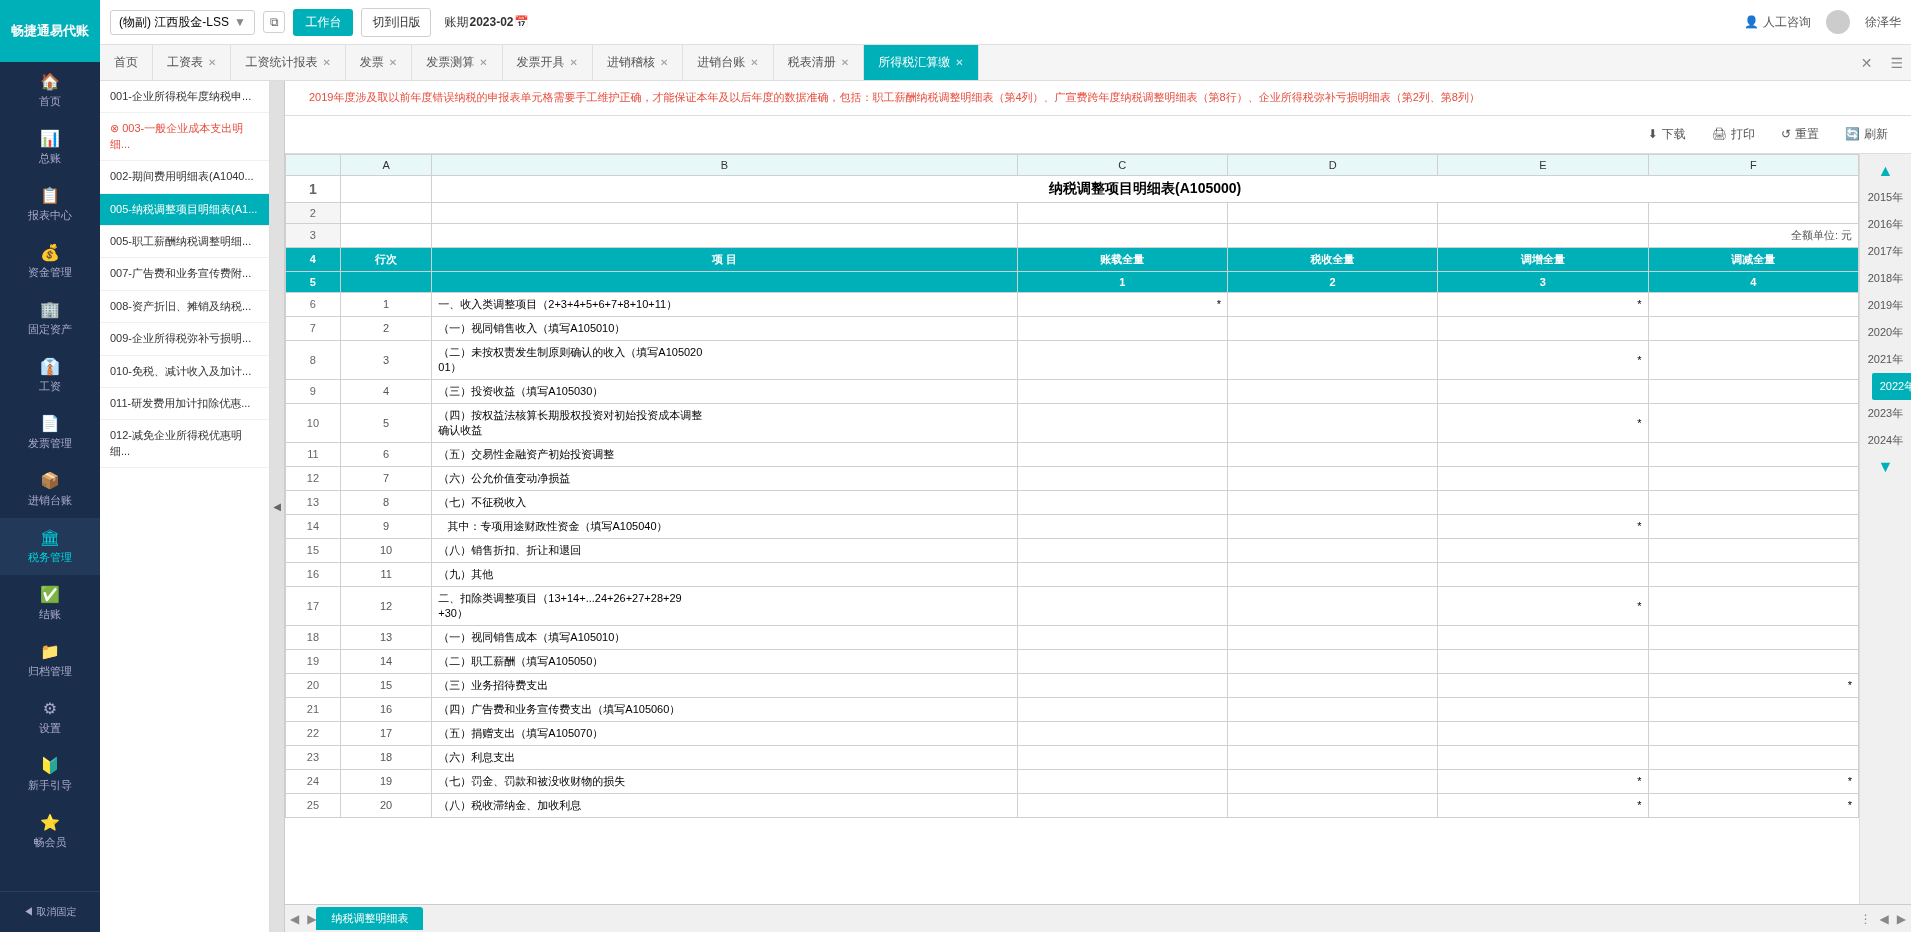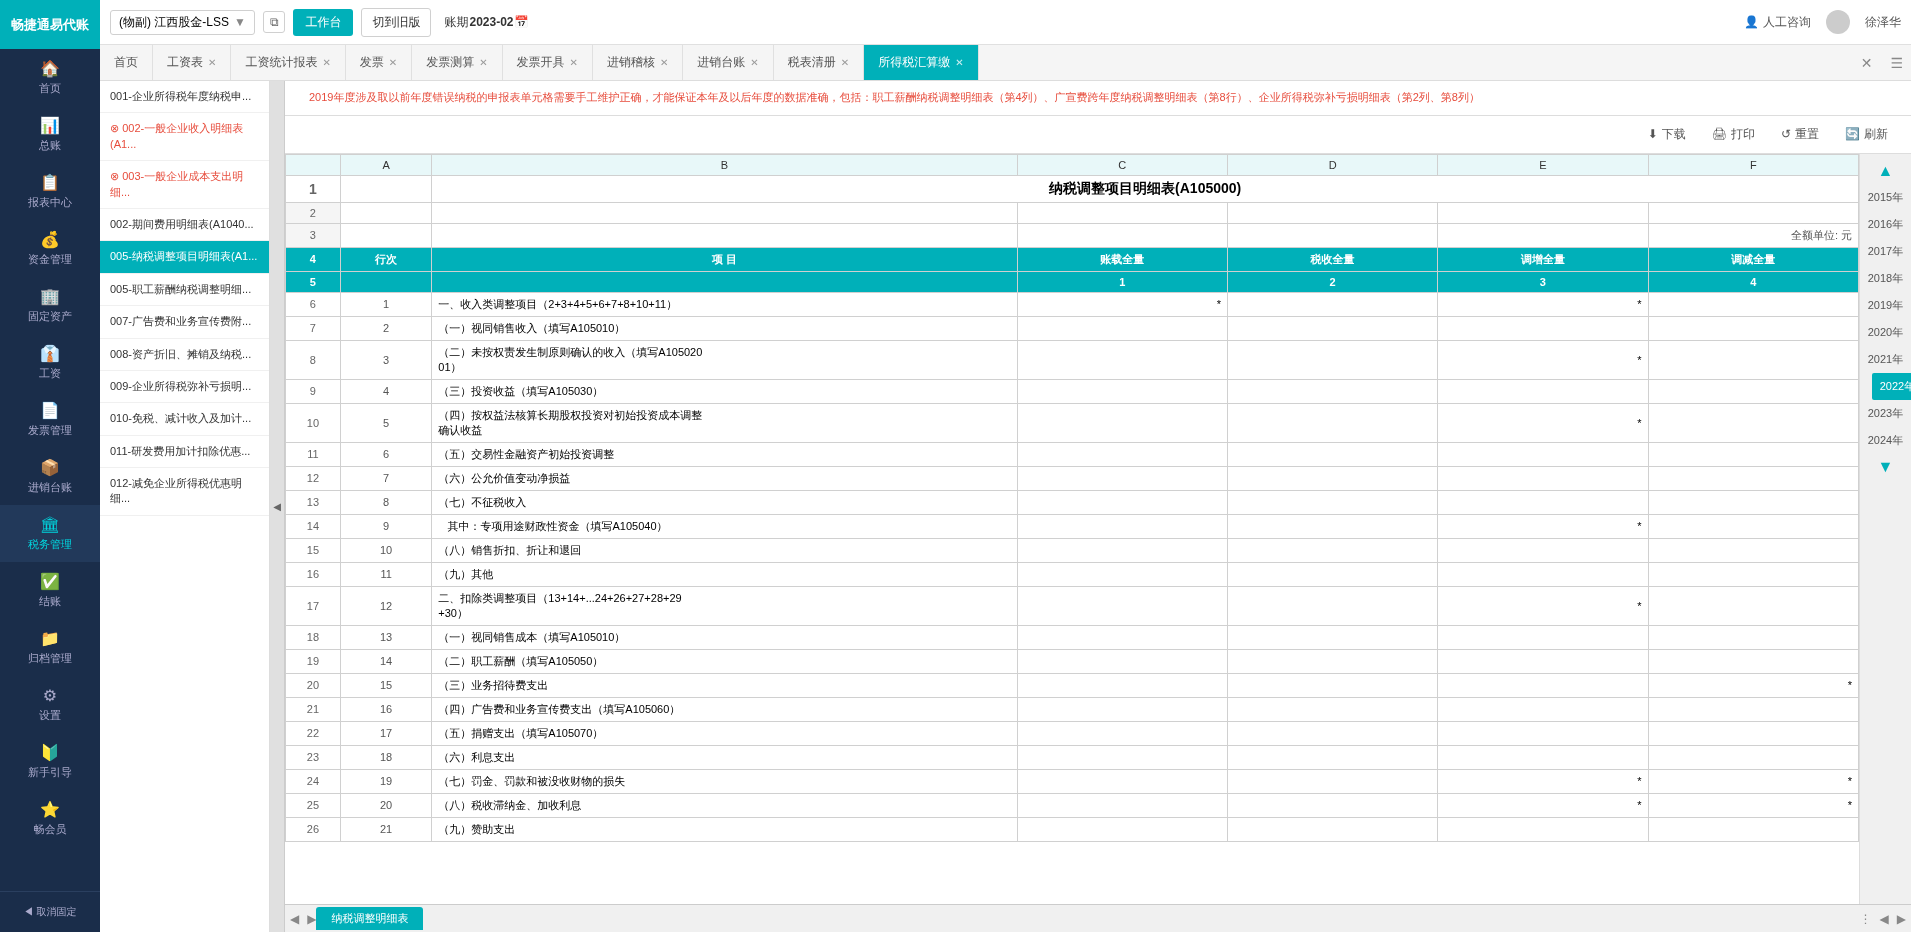--- a/index.html
+++ b/index.html
@@ -1,20 +1,20 @@
 <!DOCTYPE html>
 <html><head>
   <meta charset="utf-8">
   <style>
     * { box-sizing: border-box; margin: 0; padding: 0; }
     body { font-family: 'Microsoft YaHei', Arial, sans-serif; font-size: 12px; background: #f0f2f5; display: flex; height: 932px; overflow: hidden; }
 
     
     .sidebar { width: 100px; background: #1a2d4a; color: #cde; display: flex; flex-direction: column; height: 100%; flex-shrink: 0; }
-    .sidebar-logo { background: #00b0b9; padding: 10px 8px; text-align: center; color: white; font-size: 13px; font-weight: bold; height: 49px; display: flex; align-items: center; justify-content: center; }
+    .sidebar-logo { background: #00b0b9; padding: 10px 8px; text-align: center; color: white; font-size: 13px; font-weight: bold; height: 62px; display: flex; align-items: center; justify-content: center; }
     .sidebar-item { display: flex; flex-direction: column; align-items: center; padding: 10px 5px; cursor: pointer; color: #aac; font-size: 11px; gap: 3px; }
     .sidebar-item.active { background: #22395a; color: #00d4dd; }
     .sidebar-item .icon { font-size: 16px; }
     .sidebar-bottom { margin-top: auto; padding: 8px; border-top: 1px solid #2a3f5f; }
     .sidebar-unfix { color: #aac; font-size: 10px; text-align: center; cursor: pointer; padding: 5px; }
 
     
     .main-area { flex: 1; display: flex; flex-direction: column; overflow: hidden; }
 
     
@@ -215,23 +215,20 @@
       <span class="close">✕</span>
     </div>
     <span style="margin-left:auto; padding: 0 10px; cursor:pointer; color:#888; font-size:14px;">✕</span>
     <span style="padding: 0 8px; cursor:pointer; color:#888; font-size:14px;">☰</span>
   </div>
 
   <div class="content-area">
 
     <div class="left-panel">
       <div class="left-panel-item">001-企业所得税年度纳税申...</div>
-      <div class="left-panel-item error">
-        <span class="err-icon">⊗</span><span>002-一般企业收入明细表(A1...</span>
-      </div>
       <div class="left-panel-item error">
         <span class="err-icon">⊗</span><span>003-一般企业成本支出明细...</span>
       </div>
       <div class="left-panel-item">002-期间费用明细表(A1040...</div>
       <div class="left-panel-item active">005-纳税调整项目明细表(A1...</div>
       <div class="left-panel-item">005-职工薪酬纳税调整明细...</div>
       <div class="left-panel-item">007-广告费和业务宣传费附...</div>
       <div class="left-panel-item">008-资产折旧、摊销及纳税...</div>
       <div class="left-panel-item">009-企业所得税弥补亏损明...</div>
       <div class="left-panel-item">010-免税、减计收入及加计...</div>
@@ -511,29 +508,20 @@
                 <td class="value-col">*</td>
               </tr>
               <tr class="data-row">
                 <td class="row-header">25</td>
                 <td class="num-col">20</td>
                 <td class="item-col">（八）税收滞纳金、加收利息</td>
                 <td class="value-col"></td>
                 <td class="value-col"></td>
                 <td class="value-col">*</td>
                 <td class="value-col">*</td>
-              </tr>
-              <tr class="data-row">
-                <td class="row-header">26</td>
-                <td class="num-col">21</td>
-                <td class="item-col">（九）赞助支出</td>
-                <td class="value-col"></td>
-                <td class="value-col"></td>
-                <td class="value-col"></td>
-                <td class="value-col"></td>
               </tr>
             </tbody>
           </table>
         </div>
 
         <div class="year-panel">
           <div class="year-nav">▲</div>
           <div class="year-item">2015年</div>
           <div class="year-item">2016年</div>
           <div class="year-item">2017年</div>

